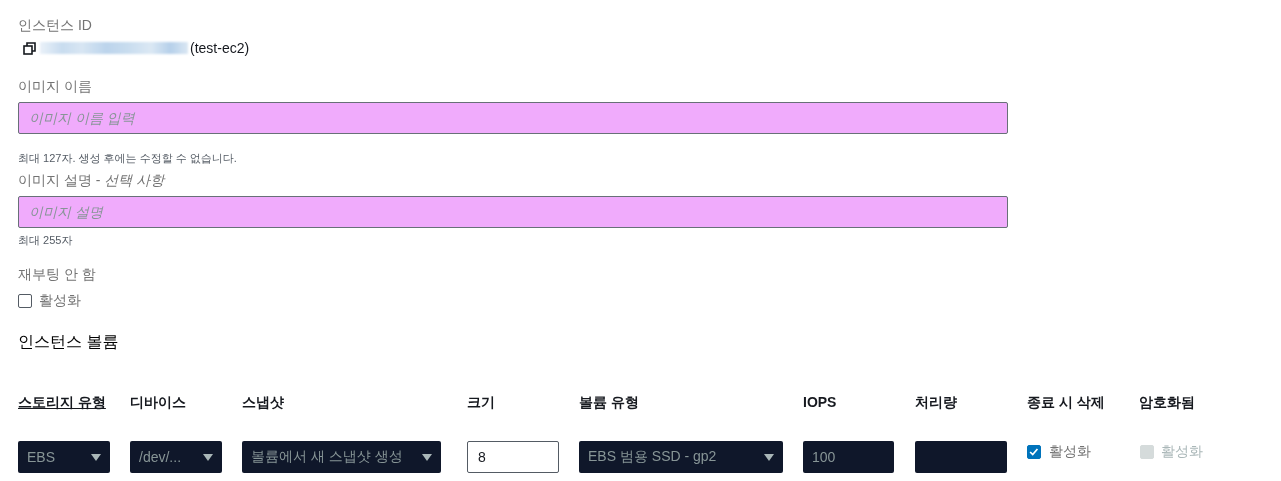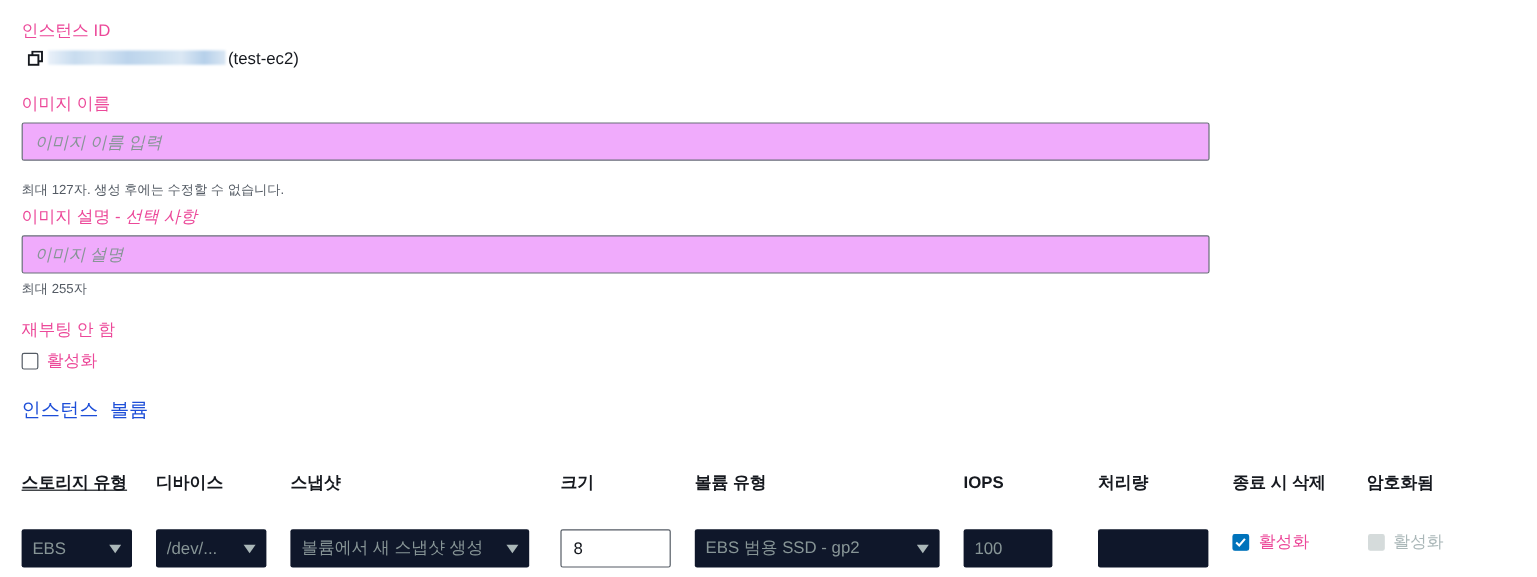--- a/index.html
+++ b/index.html
@@ -2,21 +2,21 @@
 <html><head>
   <meta charset="utf-8">
   <style>
     html, body { margin: 0; padding: 0; background: #ffffff; }
     body {
       width: 1281px; height: 481px; overflow: hidden; position: relative;
       font-family: "Liberation Sans", "DejaVu Sans", sans-serif;
       color: #16191f; font-size: 14px;
     }
     .abs { position: absolute; }
-    .label { font-size: 14px; color: #ec4899; }
+    .label { font-size: 14px; color: #737373; }
     .hint { font-size: 11px; color: #545b64; }
     .italic { font-style: italic; }
     .text-input {
       position: absolute; box-sizing: border-box;
       border: 1px solid #687078; border-radius: 2px; background: #f0abfc;
       height: 32px; padding: 0 10px; font-size: 14px;
       font-family: "Liberation Sans", "DejaVu Sans", sans-serif;
       color: #16191f; outline: none;
     }
     .text-input::placeholder { color: #879596; font-style: italic; }
@@ -25,21 +25,21 @@
       position: absolute; left: 40px; top: 42px; width: 148px; height: 12px;
       background: linear-gradient(90deg, #eaf1f9 0%, #c8dcef 15%, #d8e6f3 28%, #bcd4ec 45%, #c9ddef 60%, #dbe8f4 75%, #b6d0ea 88%, #dae7f3 100%);
       filter: blur(1px);
     }
     .checkbox {
       position: absolute; box-sizing: border-box; width: 14px; height: 14px;
       border: 1px solid #545b64; border-radius: 2px; background: #fff;
     }
     .checkbox.checked { background: #0073bb; border-color: #0073bb; }
     .checkbox.disabled { background: #d5dbdb; border-color: #d5dbdb; }
-    .section-title { font-size: 16px; color: #1d4ed8; font-family: Liberation Mono, monospace; }
+    .section-title { font-size: 16px; color: #000000; }
     .col-head { position: absolute; top: 394px; font-size: 14px; font-weight: bold; color: #16191f; }
     .select-disabled {
       position: absolute; top: 441px; height: 32px; box-sizing: border-box;
       background: #0f172a; border-radius: 2px; color: #879596; font-size: 14px;
       display: flex; align-items: center; padding: 0 9px;
     }
     .select-disabled .val { flex: 1; white-space: nowrap; overflow: hidden; }
     .caret {
       width: 0; height: 0; border-left: 5px solid transparent; border-right: 5px solid transparent;
       border-top: 7px solid #aab7b8; margin-left: 6px;
@@ -97,21 +97,21 @@
 </div>
 <div class="select-disabled" style="left:242px; width:199px;">
   <span class="val">볼륨에서 새 스냅샷 생성</span>
   <span class="caret"></span>
 </div>
 <input class="size-input" type="text" value="8" style="">
 <div class="select-disabled" style="left:579px; width:204px;">
   <span class="val">EBS 범용 SSD - gp2</span>
   <span class="caret"></span>
 </div>
-<div class="select-disabled" style="left:803px; width:74px;justify-content:flex-end;">
+<div class="select-disabled" style="left:803px; width:91px;justify-content:flex-end;">
   <span class="val">100</span>
 </div>
 <div class="select-disabled" style="left:915px; width:92px;">
   <span class="val"></span>
 </div>
 
 <div class="checkbox checked" style="left:1027px; top:445px;">
   <svg viewBox="0 0 14 14" width="12" height="12" style="position:absolute; left:0; top:0;">
     <path d="M2.5 7 L5.5 10 L11 3.5" fill="none" stroke="#ffffff" stroke-width="2"></path>
   </svg>

